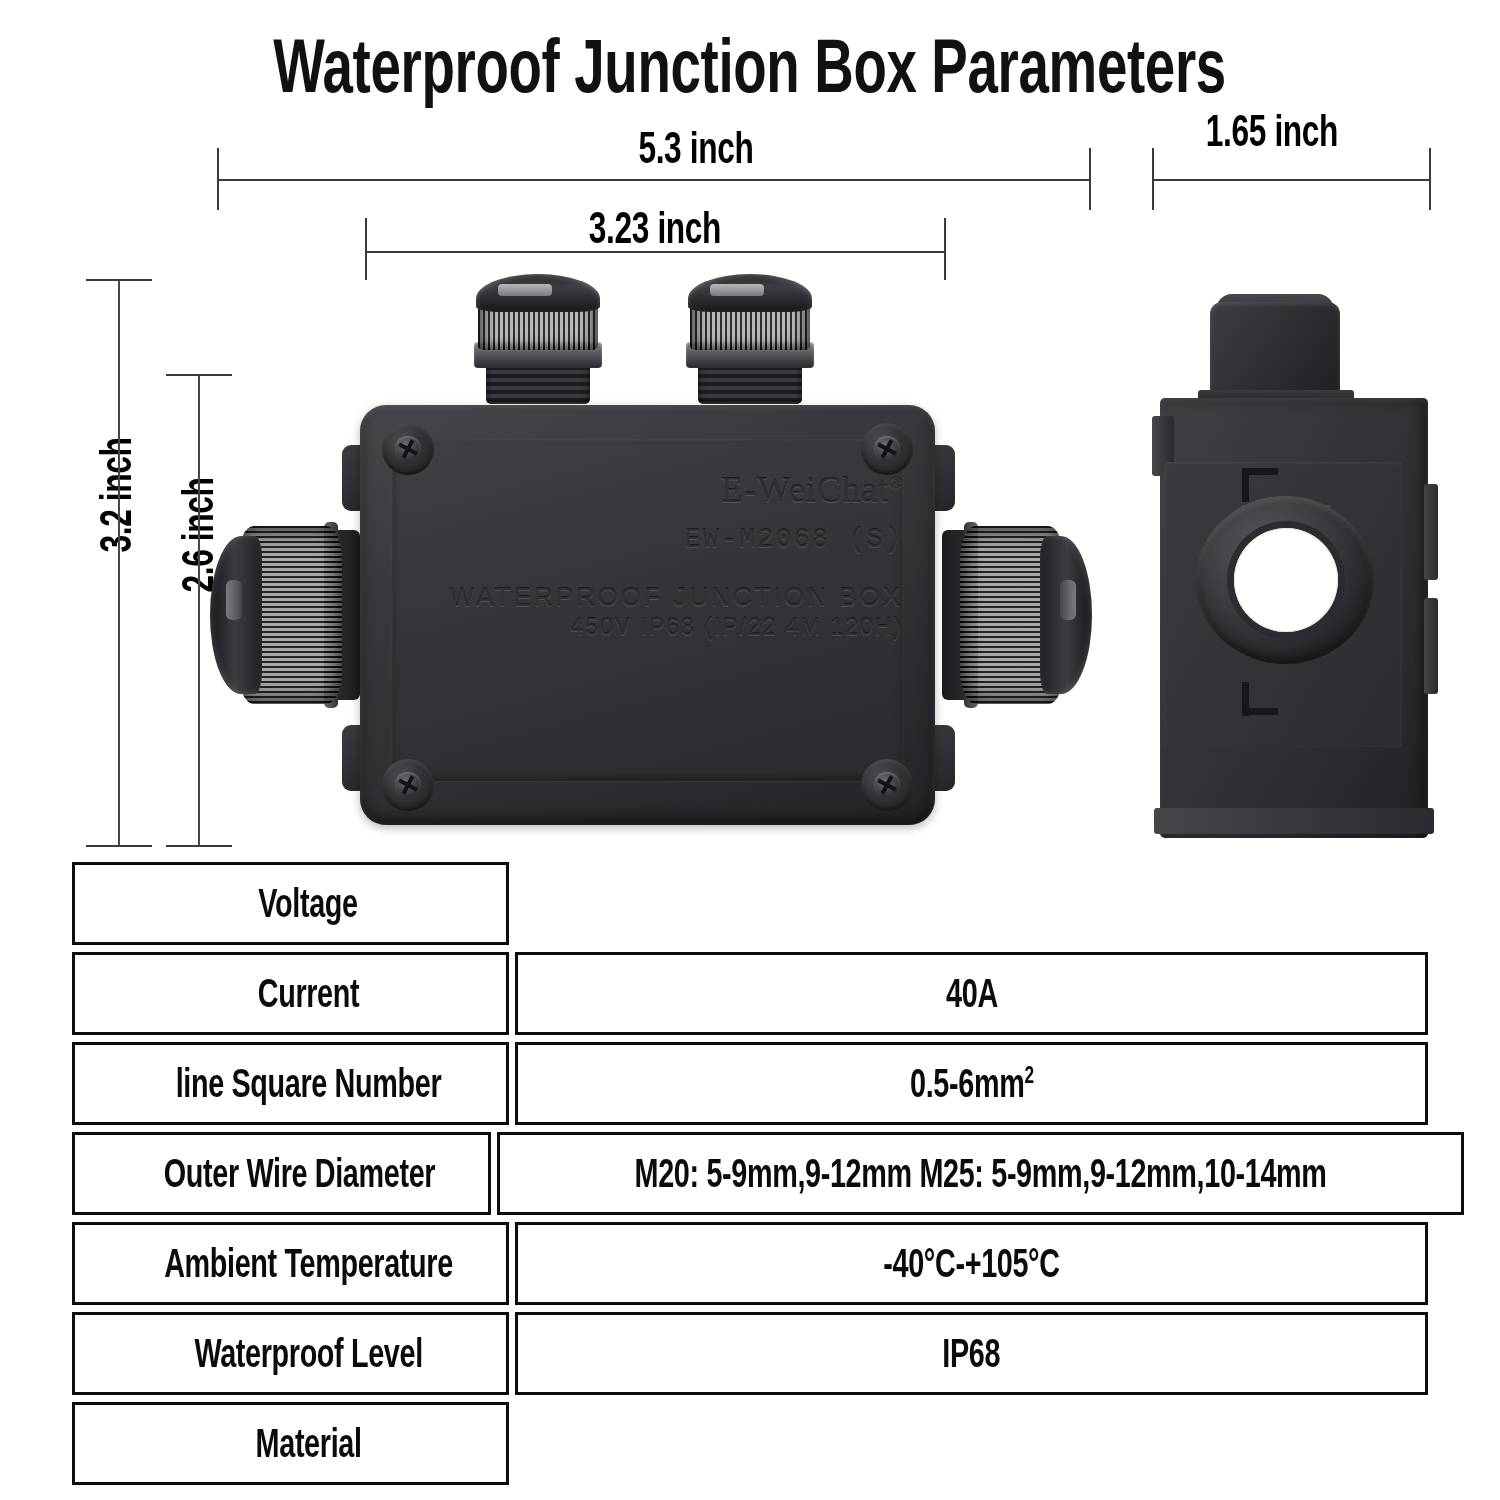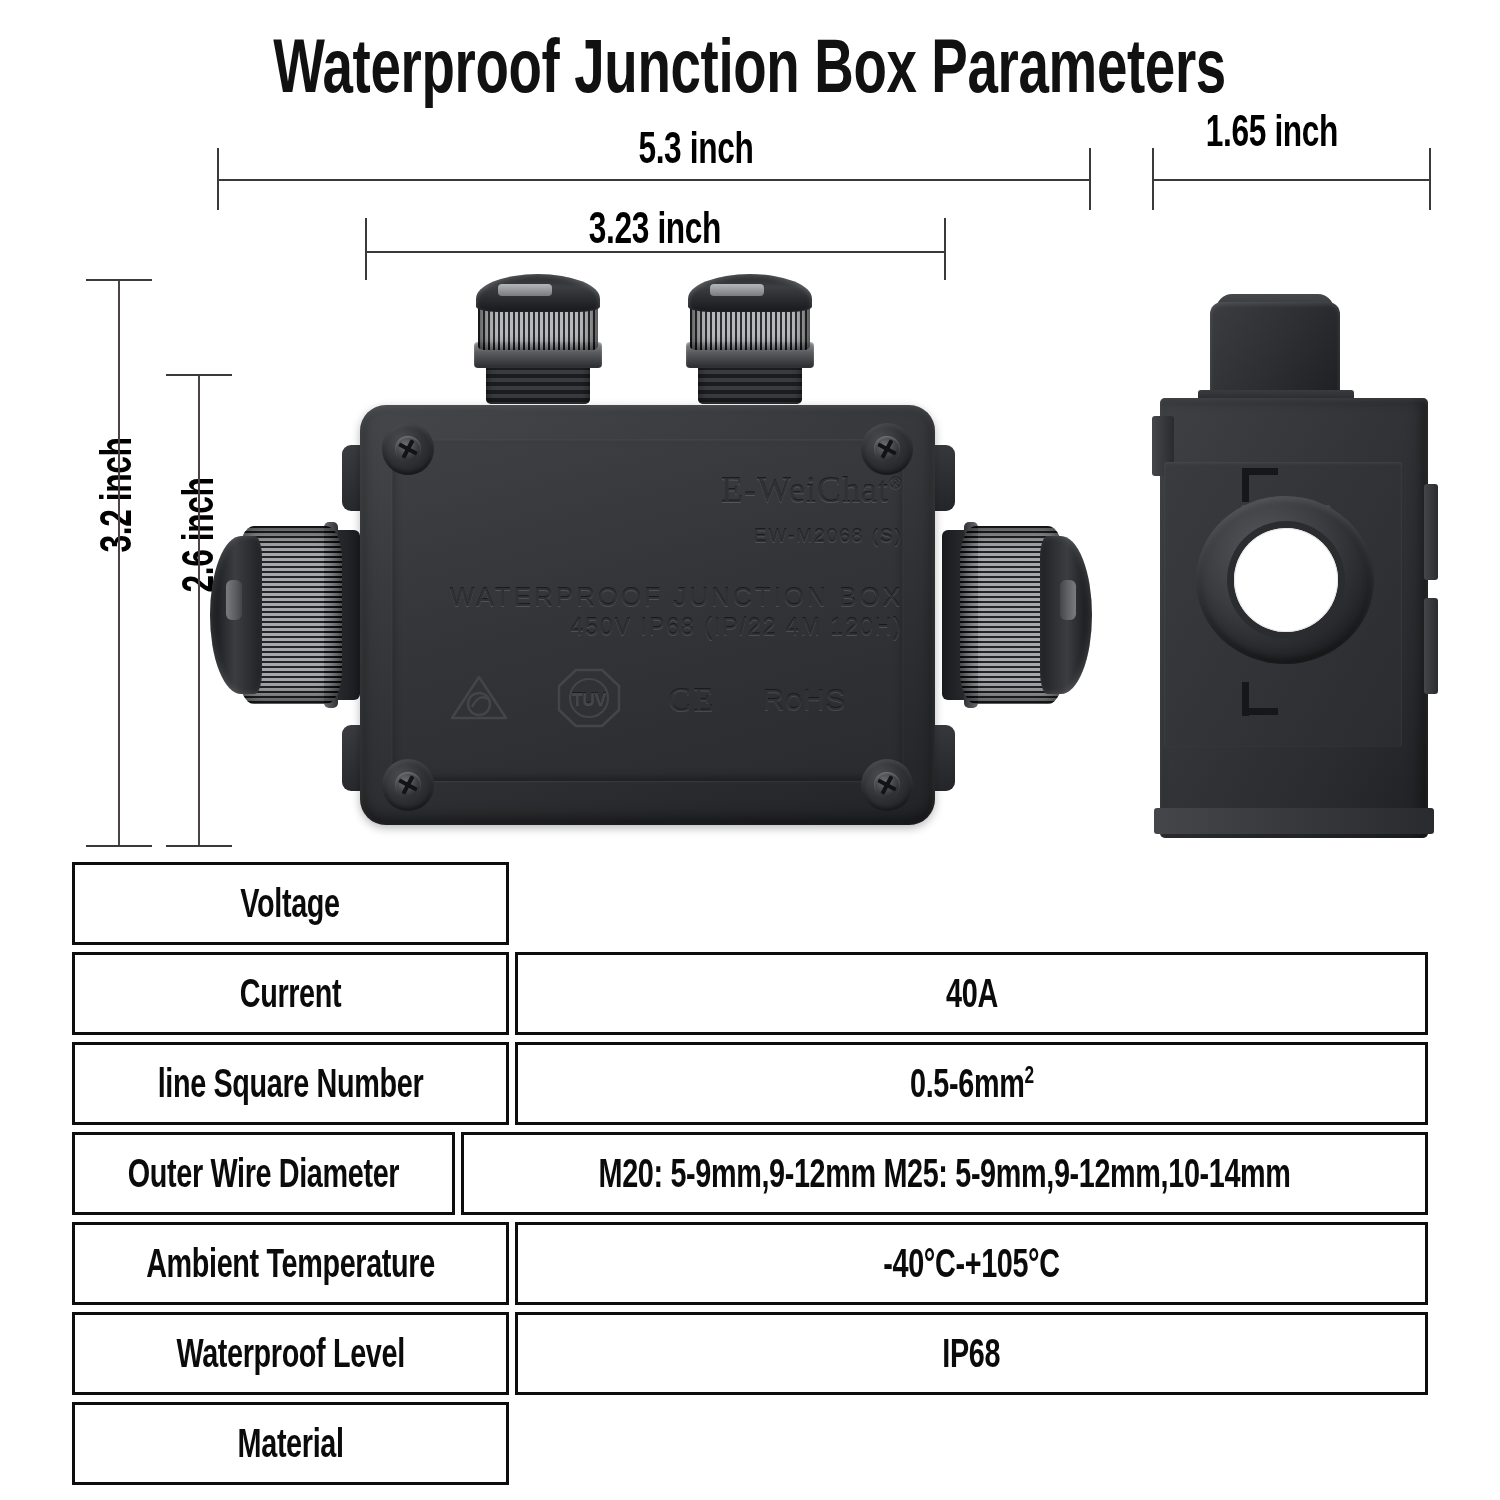--- a/index.html
+++ b/index.html
@@ -63,21 +63,21 @@
                inset 0 -3px 8px rgba(0,0,0,.4);
   }
   .emboss{
     position:absolute;width:100%;text-align:right;
     color:#303134;
     text-shadow:0 1px 0 rgba(255,255,255,.14), 0 -1px 0 rgba(0,0,0,.5);
     white-space:nowrap;
   }
   .brand{font-family:"Liberation Serif","DejaVu Serif",serif;font-size:36px;letter-spacing:1px;}
   .brand sup{font-size:17px;vertical-align:super;}
-  .model{font-family:Liberation Sans, sans-serif;font-size:19px;letter-spacing:2px;}
+  .model{font-family:Liberation Mono, monospace;font-size:27px;letter-spacing:2px;}
   .descline{font-family:"Liberation Sans",sans-serif;font-size:26px;letter-spacing:3px;}
   .ratingline{font-family:"Liberation Sans",sans-serif;font-size:23px;letter-spacing:2px;}
 
   .certrow{position:absolute;width:100%;display:flex;justify-content:center;
            align-items:center;gap:46px;}
   .cert-tri,.cert-oct,.cert-ce,.cert-rohs{color:#303134;
     text-shadow:0 1px 0 rgba(255,255,255,.13),0 -1px 0 rgba(0,0,0,.45);}
   .cert-ce{font-family:"Liberation Serif",serif;font-size:33px;letter-spacing:3px;}
   .cert-rohs{font-family:"Liberation Sans",sans-serif;font-size:30px;letter-spacing:1px;}
 
@@ -211,21 +211,21 @@
   }
 
   
   #spec-table{position:absolute;left:72px;top:862px;width:1356px;}
   .srow{display:flex;gap:6px;margin-bottom:7px;}
   .cell{
     border:3px solid #0d0d0d;background:#fff;
     display:flex;align-items:center;justify-content:center;
     height:83px;box-sizing:border-box;
   }
-  .cell.k{width:437px;}
+  .cell.k{width:437px;padding-left:36px;}
   .cell.v{flex:1;}
   .cell .cond{font-size:40px;color:#0b0b0b;}
   .cell .cond sup{font-size:24px;vertical-align:super;}
 </style>
 </head>
 <body>
 
 <div id="title">
   <span class="cond">Waterproof Junction Box Parameters</span>
 </div>
@@ -305,38 +305,20 @@
   <div class="body-box">
     <div class="plate">
 
       <div class="emboss brand" style="top:30px;">
         <span>E-WeiChat</span><sup>®</sup>
       </div>
       <div class="emboss model" style="top:86px;">EW-M2068 (S)</div>
       <div class="emboss descline" style="top:131px;margin-top:12px;">WATERPROOF JUNCTION BOX</div>
       <div class="emboss ratingline" style="top:175px;">450V   IP68 (IP/22  4M  120H)</div>
 
-      <div class="certrow" style="top:228px;">
-        <span class="cert-tri">
-          <svg width="62" height="50" viewBox="0 0 62 50">
-            <path d="M31 4 L58 45 L4 45 Z" fill="none" stroke="#44454a" stroke-width="2.5" stroke-linejoin="round"></path>
-            <circle cx="31" cy="31" r="11" fill="none" stroke="#44454a" stroke-width="2.5"></circle>
-            <path d="M24 34 Q31 20 40 26" fill="none" stroke="#44454a" stroke-width="2.5"></path>
-          </svg>
-        </span>
-        <span class="cert-oct">
-          <svg width="66" height="62" viewBox="0 0 66 62">
-            <path d="M20 3 H46 L63 19 V43 L46 59 H20 L3 43 V19 Z" fill="none" stroke="#44454a" stroke-width="2.5" stroke-linejoin="round"></path>
-            <circle cx="33" cy="31" r="19" fill="none" stroke="#44454a" stroke-width="2"></circle>
-            <text x="33" y="38" font-family="Liberation Sans, sans-serif" font-size="17" font-weight="bold" fill="#44454a" text-anchor="middle">TUV</text>
-          </svg>
-        </span>
-        <span class="cert-ce">CE</span>
-        <span class="cert-rohs">RoHS</span>
-      </div>
     </div>
 
     <div class="screw" style="left:22px;top:18px;">
         <i></i>
         <i class="b"></i>
       </div>
     <div class="screw" style="right:22px;top:18px;">
         <i></i>
         <i class="b"></i>
       </div>

